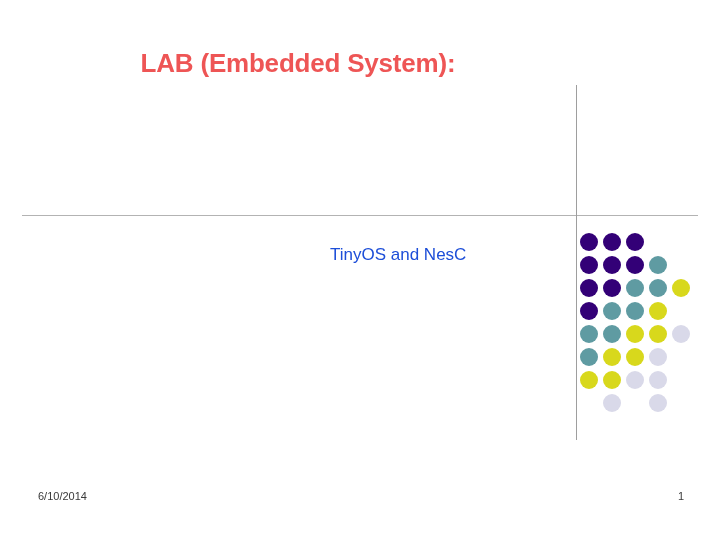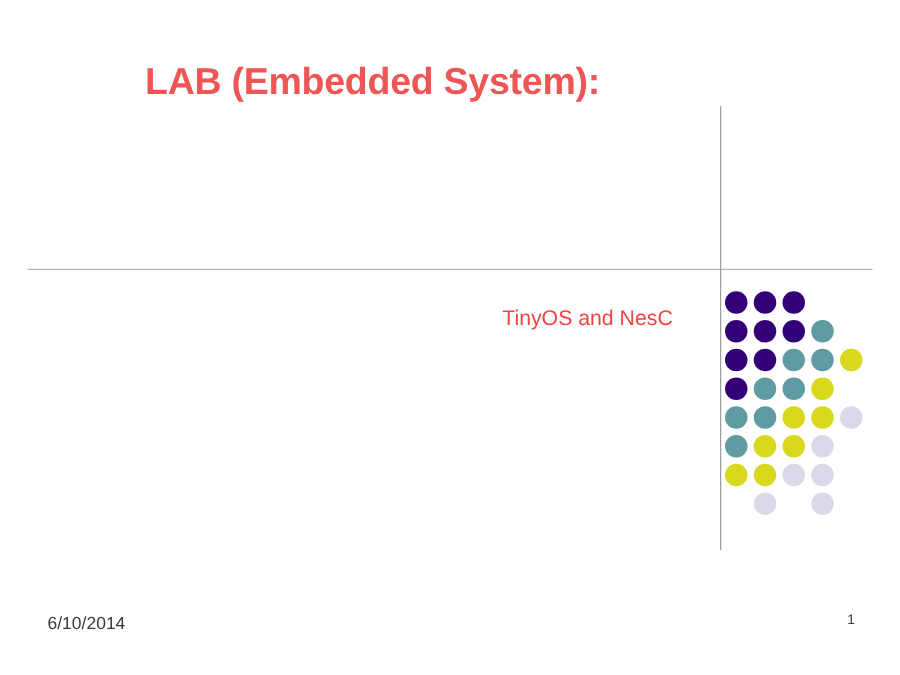--- a/index.html
+++ b/index.html
@@ -42,37 +42,36 @@
   #title-block {
     position: absolute;
     left: 18px;
     top: 48px;
     width: 560px;
     text-align: center;
     line-height: 1.18;
   }
   .title-line {
     display: block;
-    font-size: 30px;
+    font-size: 26px;
     font-weight: bold;
     letter-spacing: -0.2px;
     white-space: nowrap;
   }
   .title-line-1 { color: #ee5555; }
   .title-line-2 { color: #330066; }
 
   
   #subtitle {
     position: absolute;
     left: 330px;
     top: 245px;
     width: 280px;
-    text-align: center;
     font-size: 17px;
-    color: #ef4444;
+    color: #1d4ed8;
     white-space: nowrap;
   }
 
   
   #dot-grid {
     position: absolute;
     left: 580px;
     top: 233px;
     width: 130px;
     height: 190px;
@@ -82,21 +81,21 @@
     width: 18px;
     height: 18px;
     border-radius: 50%;
   }
 
   
   #footer-date {
     position: absolute;
     left: 38px;
     top: 490px;
-    font-size: 14px;
+    font-size: 11px;
     color: #3a3a3a;
   }
   #footer-page {
     position: absolute;
     left: 640px;
     top: 490px;
     width: 44px;
     text-align: right;
     font-size: 11px;
     color: #3a3a3a;

